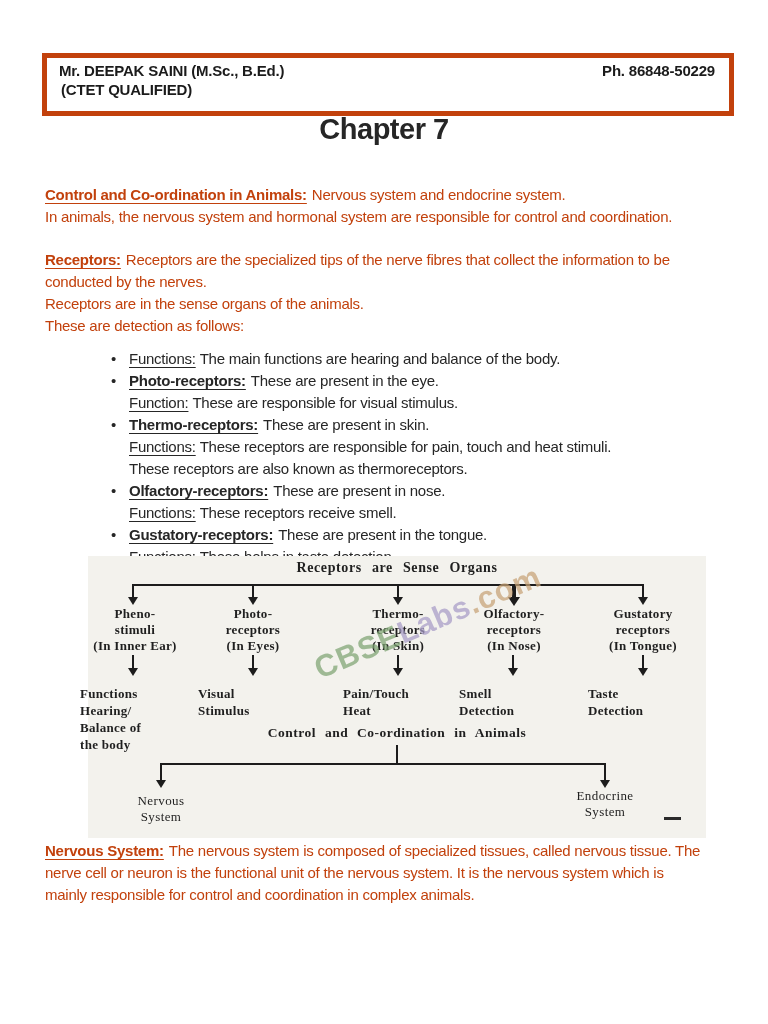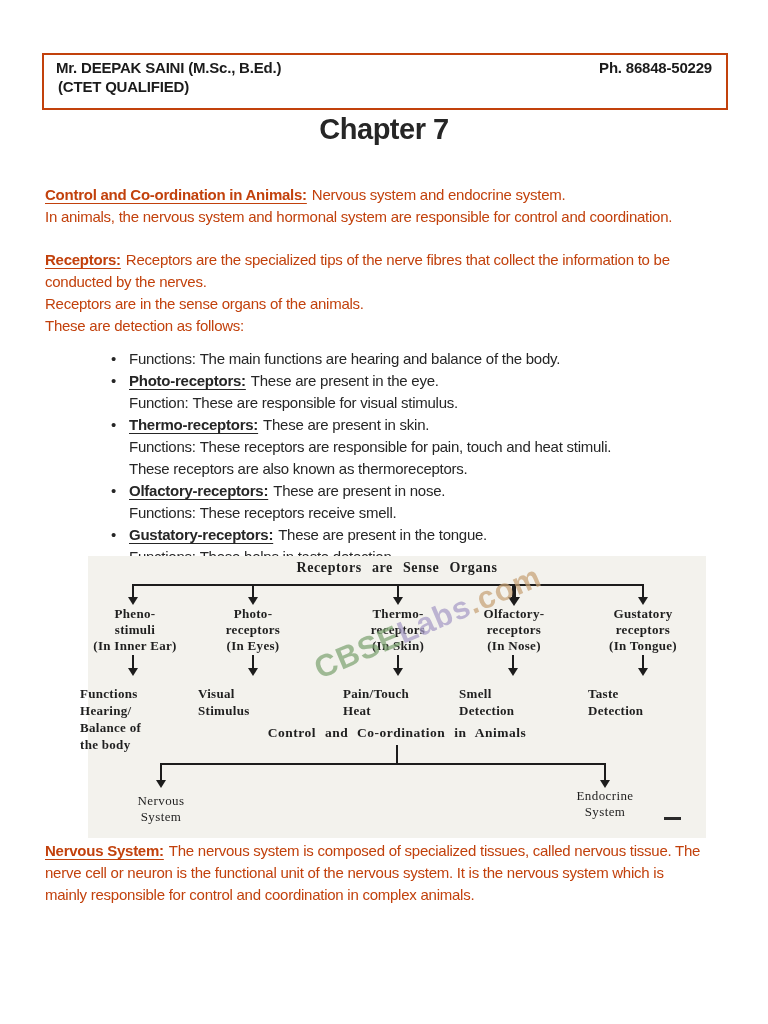--- a/index.html
+++ b/index.html
@@ -3,34 +3,34 @@
 <meta charset="utf-8">
 <style>
   html,body{margin:0;padding:0;}
   body{
     width:768px;height:1024px;position:relative;background:#ffffff;
     font-family:"Liberation Sans",sans-serif;color:#232323;overflow:hidden;
   }
   
   .header-box{
     position:absolute;left:42px;top:53px;width:682px;height:53px;
-    border:2px solid #c2410c;background:#fff;
+    border:5px solid #c2410c;background:#fff;
   }
   .header-row{display:flex;justify-content:space-between;padding:4px 14px 0 12px;}
   .header-name,.header-phone,.header-qual{font-weight:700;font-size:15px;letter-spacing:-0.2px;color:#1b1b1b;}
   .header-qual{padding:2px 0 0 14px;}
   
   .chapter{position:absolute;left:0;top:112px;width:100%;text-align:center;
     font-weight:700;color:#262626;}
   .chapter .line{font-size:29px;line-height:35px;letter-spacing:-0.5px;}
   
   .para{position:absolute;left:45px;width:690px;font-size:15px;line-height:22px;
     letter-spacing:-0.25px;color:#c2410c;}
   .lead{font-weight:700;text-decoration:underline;text-underline-offset:3px;margin-right:5px;}
-  .ulabel{text-underline-offset:3px;margin-right:4px;}
+  .ulabel{text-decoration:underline;text-underline-offset:3px;margin-right:4px;}
   .p-intro{top:184px;}
   .p-receptors{top:249px;}
   .p-nervous{top:840px;}
   
   .bullets{position:absolute;left:45px;top:348px;width:690px;font-size:15px;
     line-height:22px;letter-spacing:-0.25px;color:#262626;}
   .bullet-item{position:relative;padding-left:84px;}
   .bullet-item::before{content:"•";position:absolute;left:66px;top:0;font-size:15px;}
   
   .diagram{position:absolute;left:88px;top:556px;width:618px;height:282px;

